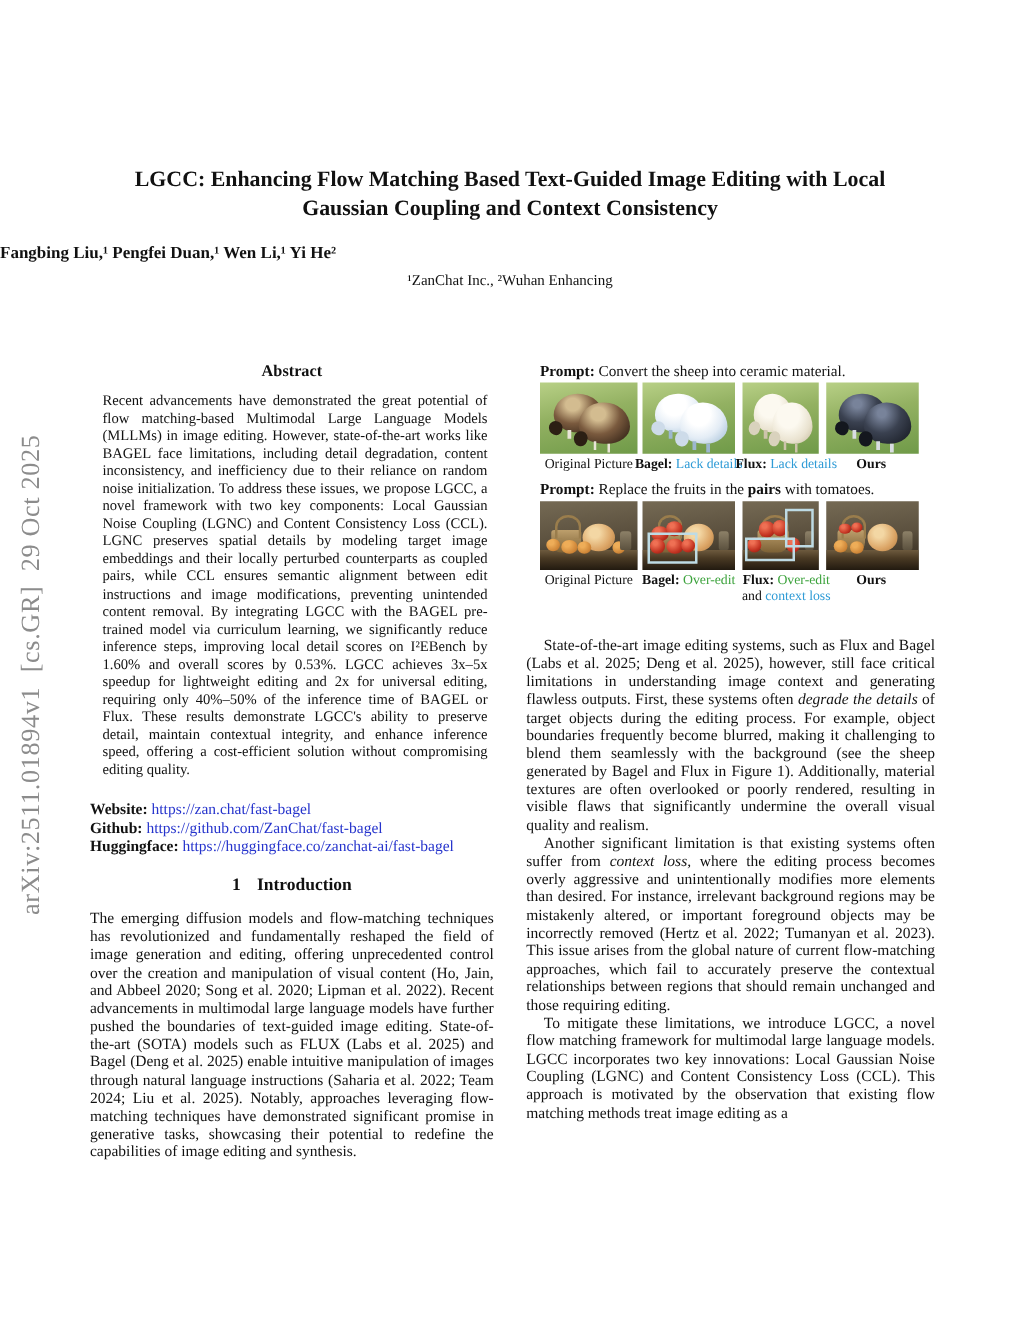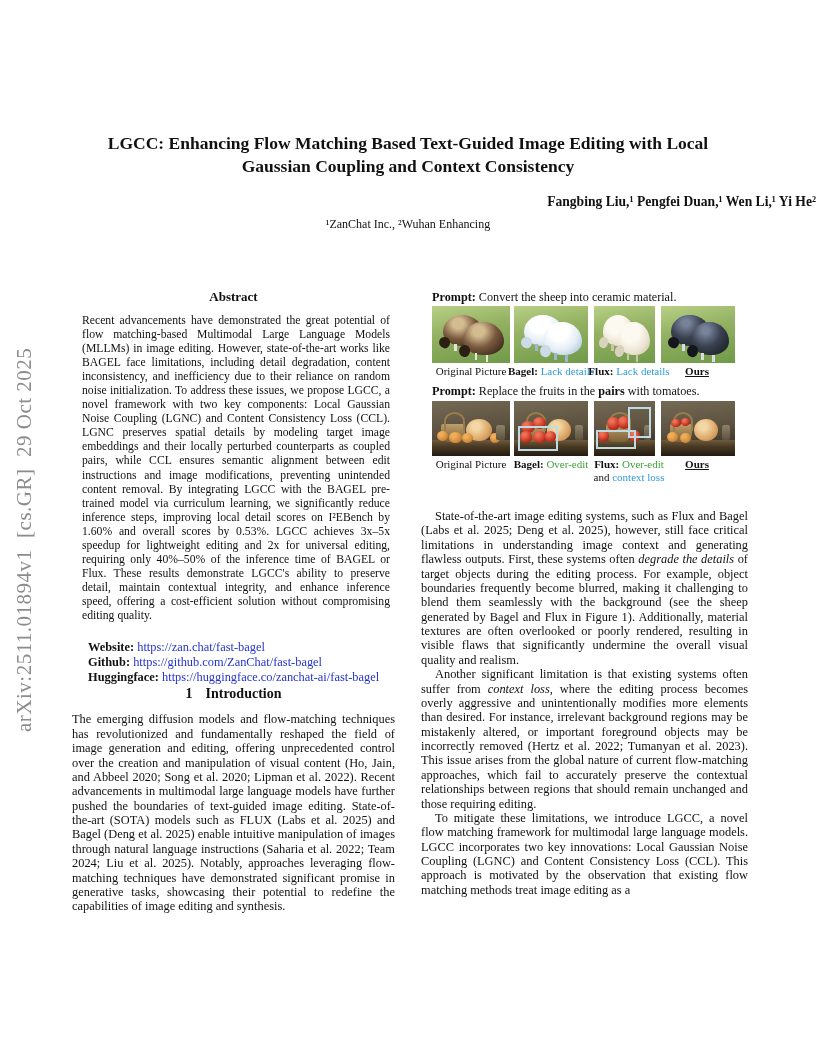--- a/index.html
+++ b/index.html
@@ -16,37 +16,37 @@
     font-size:21px; color:#8c8c8c; white-space:pre;
     text-align:center; letter-spacing:0.5px;
   }
   
   .title {
     position:absolute; top:132px; left:74px; width:668px;
     text-align:center; font-size:17.5px; font-weight:bold; line-height:1.32;
   }
   .authors {
     position:absolute; top:194px; left:0; width:816px;
-    text-align:right; font-size:13.6px; font-weight:bold;
+    text-align:left; font-size:13.6px; font-weight:bold;
   }
   .affiliations {
     position:absolute; top:217px; left:0; width:816px;
     text-align:center; font-size:12px;
   }
   
   .col-left  { position:absolute; left:72px;  top:289px; width:323px; }
   .col-right { position:absolute; left:421px; top:289px; width:327px; }
   .abstract-heading { text-align:center; font-weight:bold; font-size:13px; margin-bottom:9px; }
   .abstract-body {
     margin:0 5px 0 10px; font-size:11.7px; line-height:14.05px; text-align:justify;
   }
-  .links-block { margin-top:17px; font-size:12.4px; line-height:14.8px;margin-left:16px; }
+  .links-block { margin-top:17px; font-size:12.4px; line-height:14.8px; }
   .links-block .lbl { font-weight:bold; }
   .links-block a { color:var(--link); text-decoration:none; }
-  .section-heading { text-align:center; font-size:14px; font-weight:bold; margin:2px 0 10px 0; }
+  .section-heading { text-align:center; font-size:14px; font-weight:bold; margin:17px 0 10px 0; }
   .section-heading .num { margin-right:13px; }
   .body-par { font-size:12.4px; line-height:14.38px; text-align:justify; }
   .indent { text-indent:14px; }
   
   .figure1 { position:relative; height:204px; }
   .fig-prompt { position:absolute; left:11px; font-size:12.2px; white-space:nowrap; }
   .fig-prompt.p1 { top:1px; }
   .fig-prompt.p2 { top:95px; }
   .scene { position:absolute; overflow:hidden; }
   .r1 { top:17px; height:57px; }
@@ -56,21 +56,21 @@
   .c3 { left:173px; width:61px; }
   .c4 { left:240px; width:74px; }
   .fig-label {
     position:absolute; font-size:11px; text-align:center; line-height:12.5px;
     white-space:pre-line;
   }
   .lr1 { top:76px; } .lr2 { top:169px; }
   .l1 { left:4px;   width:92px; }
   .l2 { left:86px;  width:88px; }
   .l3 { left:164px; width:88px; }
-  .l4 { left:243px; width:66px;text-decoration:underline; }
+  .l4 { left:243px; width:66px; }
   .fig-caption { margin-top:7px; font-size:12.4px; line-height:14.6px; text-align:justify; }
   
   .sheep-scene { background:linear-gradient(168deg,#b8d086 0%,#93b162 42%,#6f9a48 100%); }
   .sheep { position:absolute; border-radius:48% 52% 46% 50% / 55% 60% 42% 45%; }
   .sheep.s1 { left:14%; top:16%; width:52%; height:54%; }
   .sheep.s2 { left:40%; top:28%; width:52%; height:58%; }
   .sheep::before { 
     content:""; position:absolute; left:-10%; bottom:-6%; width:28%; height:36%;
     border-radius:50% 50% 45% 55%; transform:rotate(18deg);
   }

